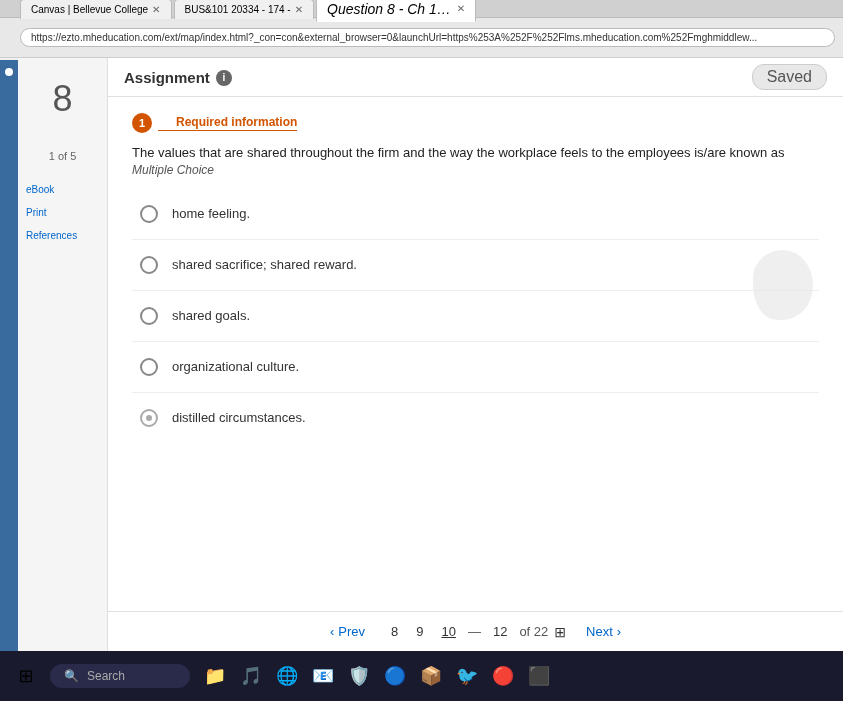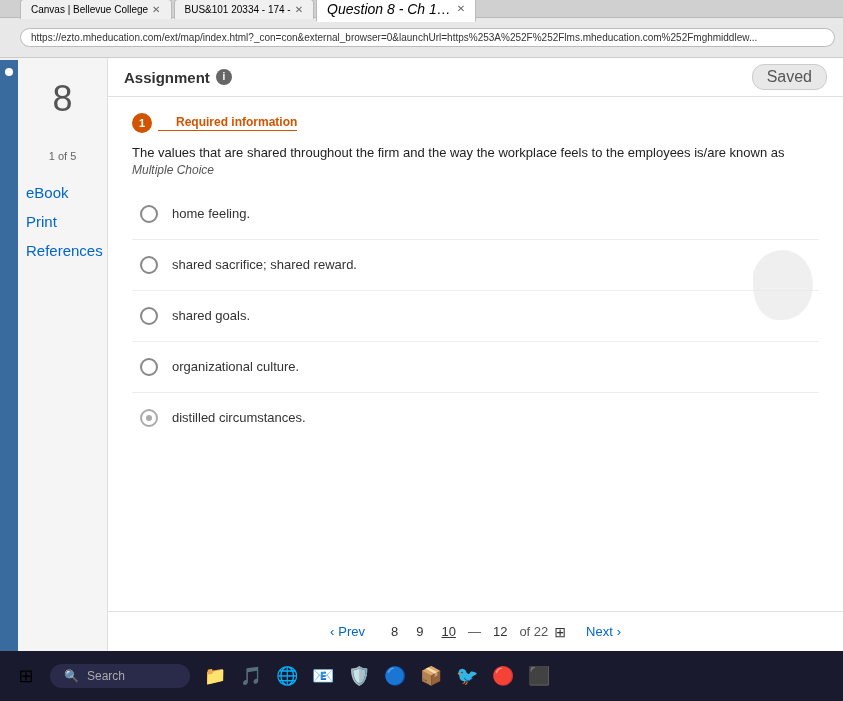--- a/index.html
+++ b/index.html
@@ -98,21 +98,21 @@
       text-align: center;
       margin-top: 40px;
     }
     .sidebar-links {
       margin-top: 20px;
       display: flex;
       flex-direction: column;
       gap: 8px;
     }
     .sidebar-link {
-      font-size: 15px;
+      font-size: 10px;
       color: #0066cc;
       cursor: pointer;
       padding: 2px 8px;
       text-decoration: none;
     }
 
     
     .main-content {
       flex: 1;
       padding: 0;
@@ -127,21 +127,21 @@
       display: flex;
       align-items: center;
       justify-content: space-between;
       border-bottom: 1px solid #e0e0e0;
     }
     .assignment-title {
       font-size: 15px;
       font-weight: bold;
       color: #333;
       display: flex;
-      align-items: flex-start;
+      align-items: flex-end;
       gap: 6px;
     }
     .info-icon {
       width: 16px;
       height: 16px;
       background: #666;
       border-radius: 50%;
       color: #fff;
       font-size: 10px;
       display: inline-flex;

